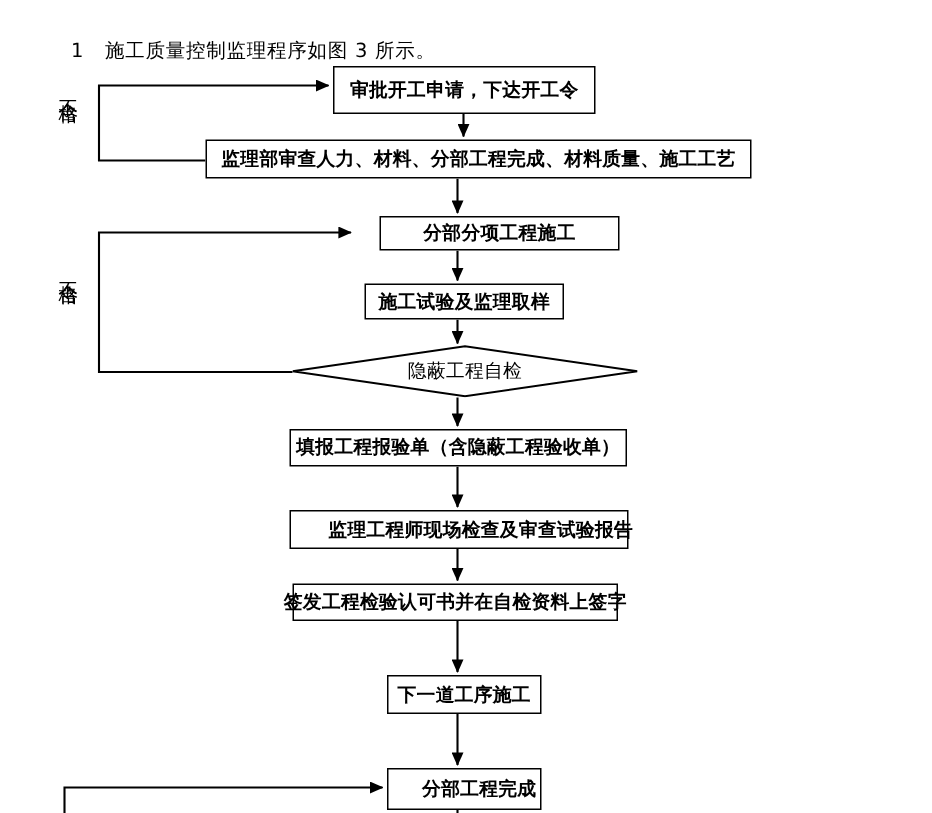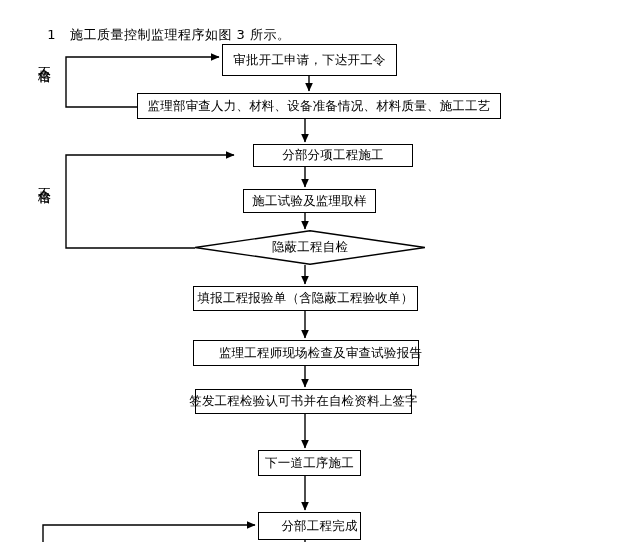--- a/index.html
+++ b/index.html
@@ -39,20 +39,21 @@
     box-sizing: border-box;
     border: 1.4px solid #000000;
     background: #ffffff;
     display: flex;
     align-items: center;
     justify-content: center;
     font-size: 12.5px;
     line-height: 1;
     white-space: nowrap;
     letter-spacing: 0.2px;
+    font-weight: bold;
   }
 
   
   .n-approve      { left: 222px; top: 44px;  width: 175px; height: 32px; }
   .n-review       { left: 137px; top: 93px;  width: 364px; height: 26px; }
   .n-subproject   { left: 253px; top: 144px; width: 160px; height: 23px; }
   .n-test         { left: 243px; top: 189px; width: 133px; height: 24px; }
   .n-report       { left: 193px; top: 286px; width: 225px; height: 25px; }
   .n-inspect      { left: 193px; top: 340px; width: 226px; height: 26px; padding-left: 29px; }
   .n-issue        { left: 195px; top: 389px; width: 217px; height: 25px; }
@@ -138,21 +139,21 @@
     <path d="M305,540 L305,542"></path>
     <path d="M43,542 L43,525 L255,525" marker-end="url(#ah)"></path>
   </g>
 </svg>
 
 <div class="vlabel vlabel-1">不合格</div>
 <div class="vlabel vlabel-2">不合格</div>
 
 <div class="node n-approve">审批开工申请，下达开工令</div>
 
-<div class="node n-review">监理部审查人力、材料、设备准备情况、材料质量、施工工艺</div>
+<div class="node n-review">监理部审查人力、材料、分部工程完成、材料质量、施工工艺</div>
 
 <div class="node n-subproject">分部分项工程施工</div>
 
 <div class="node n-test">施工试验及监理取样</div>
 
 <div class="decision-wrap">
   <svg viewBox="0 0 230 35" xmlns="http://www.w3.org/2000/svg">
     <polygon points="0,17.5 115,0.8 230,17.5 115,34.2" fill="#ffffff" stroke="#000000" stroke-width="1.4"></polygon>
   </svg>
   <div class="decision-label">隐蔽工程自检</div>

